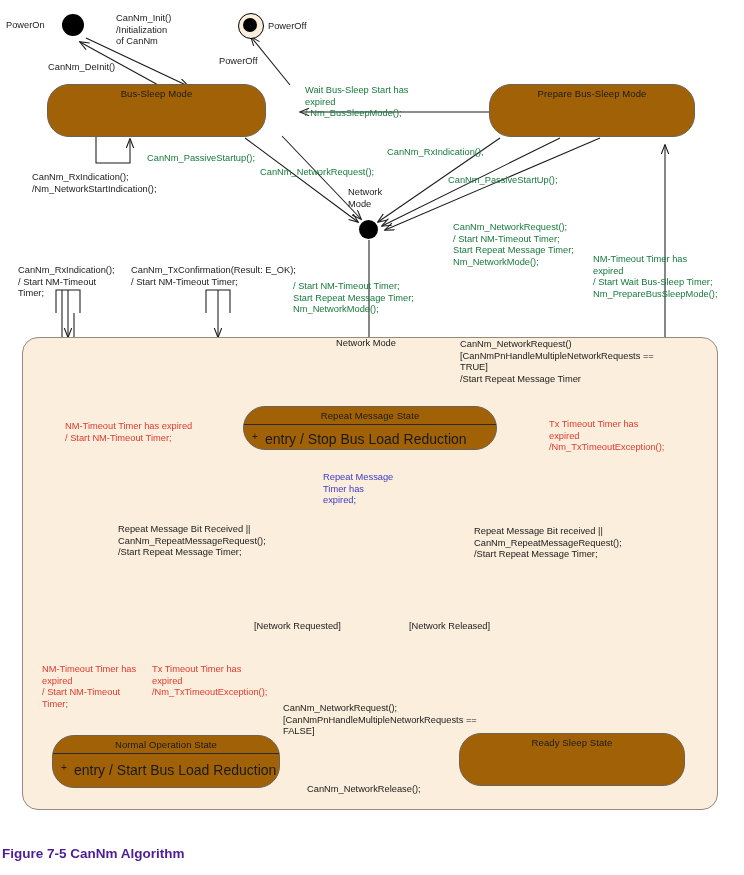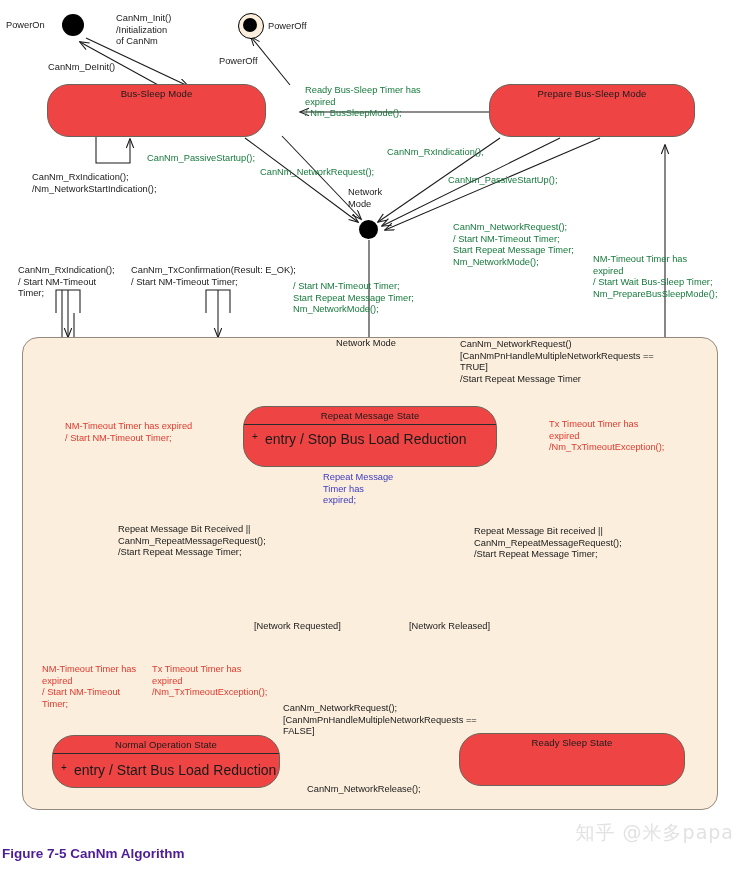--- a/index.html
+++ b/index.html
@@ -1,20 +1,20 @@
 <!DOCTYPE html>
 <html><head>
 <meta charset="utf-8">
 <style>
   html,body{margin:0;padding:0;background:#ffffff;}
   body{font-family:"Liberation Sans","DejaVu Sans",sans-serif;}
   #page{position:relative;width:744px;height:875px;background:#fff;overflow:hidden;}
 
   
-  .state{position:absolute;background:#ef4444;border:1.3px solid #6b6258;border-radius:22px;box-sizing:border-box;}
+  .state{position:absolute;background:#a16207;border:1.3px solid #6b6258;border-radius:22px;box-sizing:border-box;}
   .state > .st-title{position:absolute;top:3px;left:0;right:0;text-align:center;font-size:9.5px;color:#1a1a1a;letter-spacing:.1px;}
   .state.compart > .st-sep{position:absolute;left:0;right:0;top:17px;height:0;border-top:1.2px solid #2b2b2b;}
   .state .st-entry{position:absolute;left:12px;top:24px;font-size:14px;color:#1a1a1a;white-space:nowrap;}
   .state .st-plus{position:absolute;left:0px;top:24px;font-size:10px;color:#1a1a1a;}
 
   .region{position:absolute;background:#fbeedc;border:1.3px solid #948a7d;border-radius:16px;box-sizing:border-box;}
 
   
   .initial{position:absolute;width:22px;height:22px;border-radius:50%;background:#000;}
   .junction{position:absolute;width:19px;height:19px;border-radius:50%;background:#000;}
@@ -133,21 +133,21 @@
     <div class="st-title">Bus-Sleep Mode</div>
   </div>
 
   <div class="state" style="left:489px;top:84px;width:206px;height:53px;">
     <div class="st-title">Prepare Bus-Sleep Mode</div>
   </div>
 
   <div class="region" style="left:22px;top:337px;width:696px;height:473px;"></div>
   <span class="lbl node" style="left:336px;top:338px;">Network Mode</span>
 
-  <div class="state compart" style="left:243px;top:406px;width:254px;height:61px;text-decoration:underline;">
+  <div class="state compart" style="left:243px;top:406px;width:254px;height:44px;text-decoration:underline;">
     <div class="st-title">Repeat Message State</div>
     <div class="st-sep"></div>
     <div class="st-plus" style="left:8px;">+</div>
     <div class="st-entry" style="left:21px;">entry / Stop Bus Load Reduction</div>
   </div>
 
   <div class="state compart" style="left:52px;top:735px;width:228px;height:53px;">
     <div class="st-title">Normal Operation State</div>
     <div class="st-sep"></div>
     <div class="st-plus" style="left:8px;top:26px;">+</div>
@@ -157,21 +157,21 @@
   <div class="state" style="left:459px;top:733px;width:226px;height:53px;">
     <div class="st-title">Ready Sleep State</div>
   </div>
 
   <span class="lbl" style="left:116px;top:13px;">CanNm_Init()
 /Initialization
 of CanNm</span>
   <span class="lbl" style="left:48px;top:62px;">CanNm_DeInit()</span>
   <span class="lbl" style="left:219px;top:56px;">PowerOff</span>
 
-  <span class="lbl green" style="left:305px;top:85px;">Ready Bus-Sleep Timer has
+  <span class="lbl green" style="left:305px;top:85px;">Wait Bus-Sleep Start has
 expired
 / Nm_BusSleepMode();</span>
 
   <span class="lbl" style="left:32px;top:172px;">CanNm_RxIndication();
 /Nm_NetworkStartIndication();</span>
   <span class="lbl green" style="left:147px;top:153px;">CanNm_PassiveStartup();</span>
   <span class="lbl green" style="left:260px;top:167px;">CanNm_NetworkRequest();</span>
 
   <span class="lbl green" style="left:387px;top:147px;">CanNm_RxIndication();</span>
   <span class="lbl green" style="left:448px;top:175px;">CanNm_PassiveStartUp();</span>
@@ -224,16 +224,15 @@
 Timer;</span>
   <span class="lbl red" style="left:152px;top:664px;">Tx Timeout Timer has
 expired
 /Nm_TxTimeoutException();</span>
 
   <span class="lbl" style="left:283px;top:703px;">CanNm_NetworkRequest();
 [CanNmPnHandleMultipleNetworkRequests ==
 FALSE]</span>
   <span class="lbl" style="left:307px;top:784px;">CanNm_NetworkRelease();</span>
 
-  <div class="watermark">知乎 @米多papa</div>
   <div class="caption">Figure 7-5 CanNm Algorithm</div>
 
 </div>
 
 </body></html>

